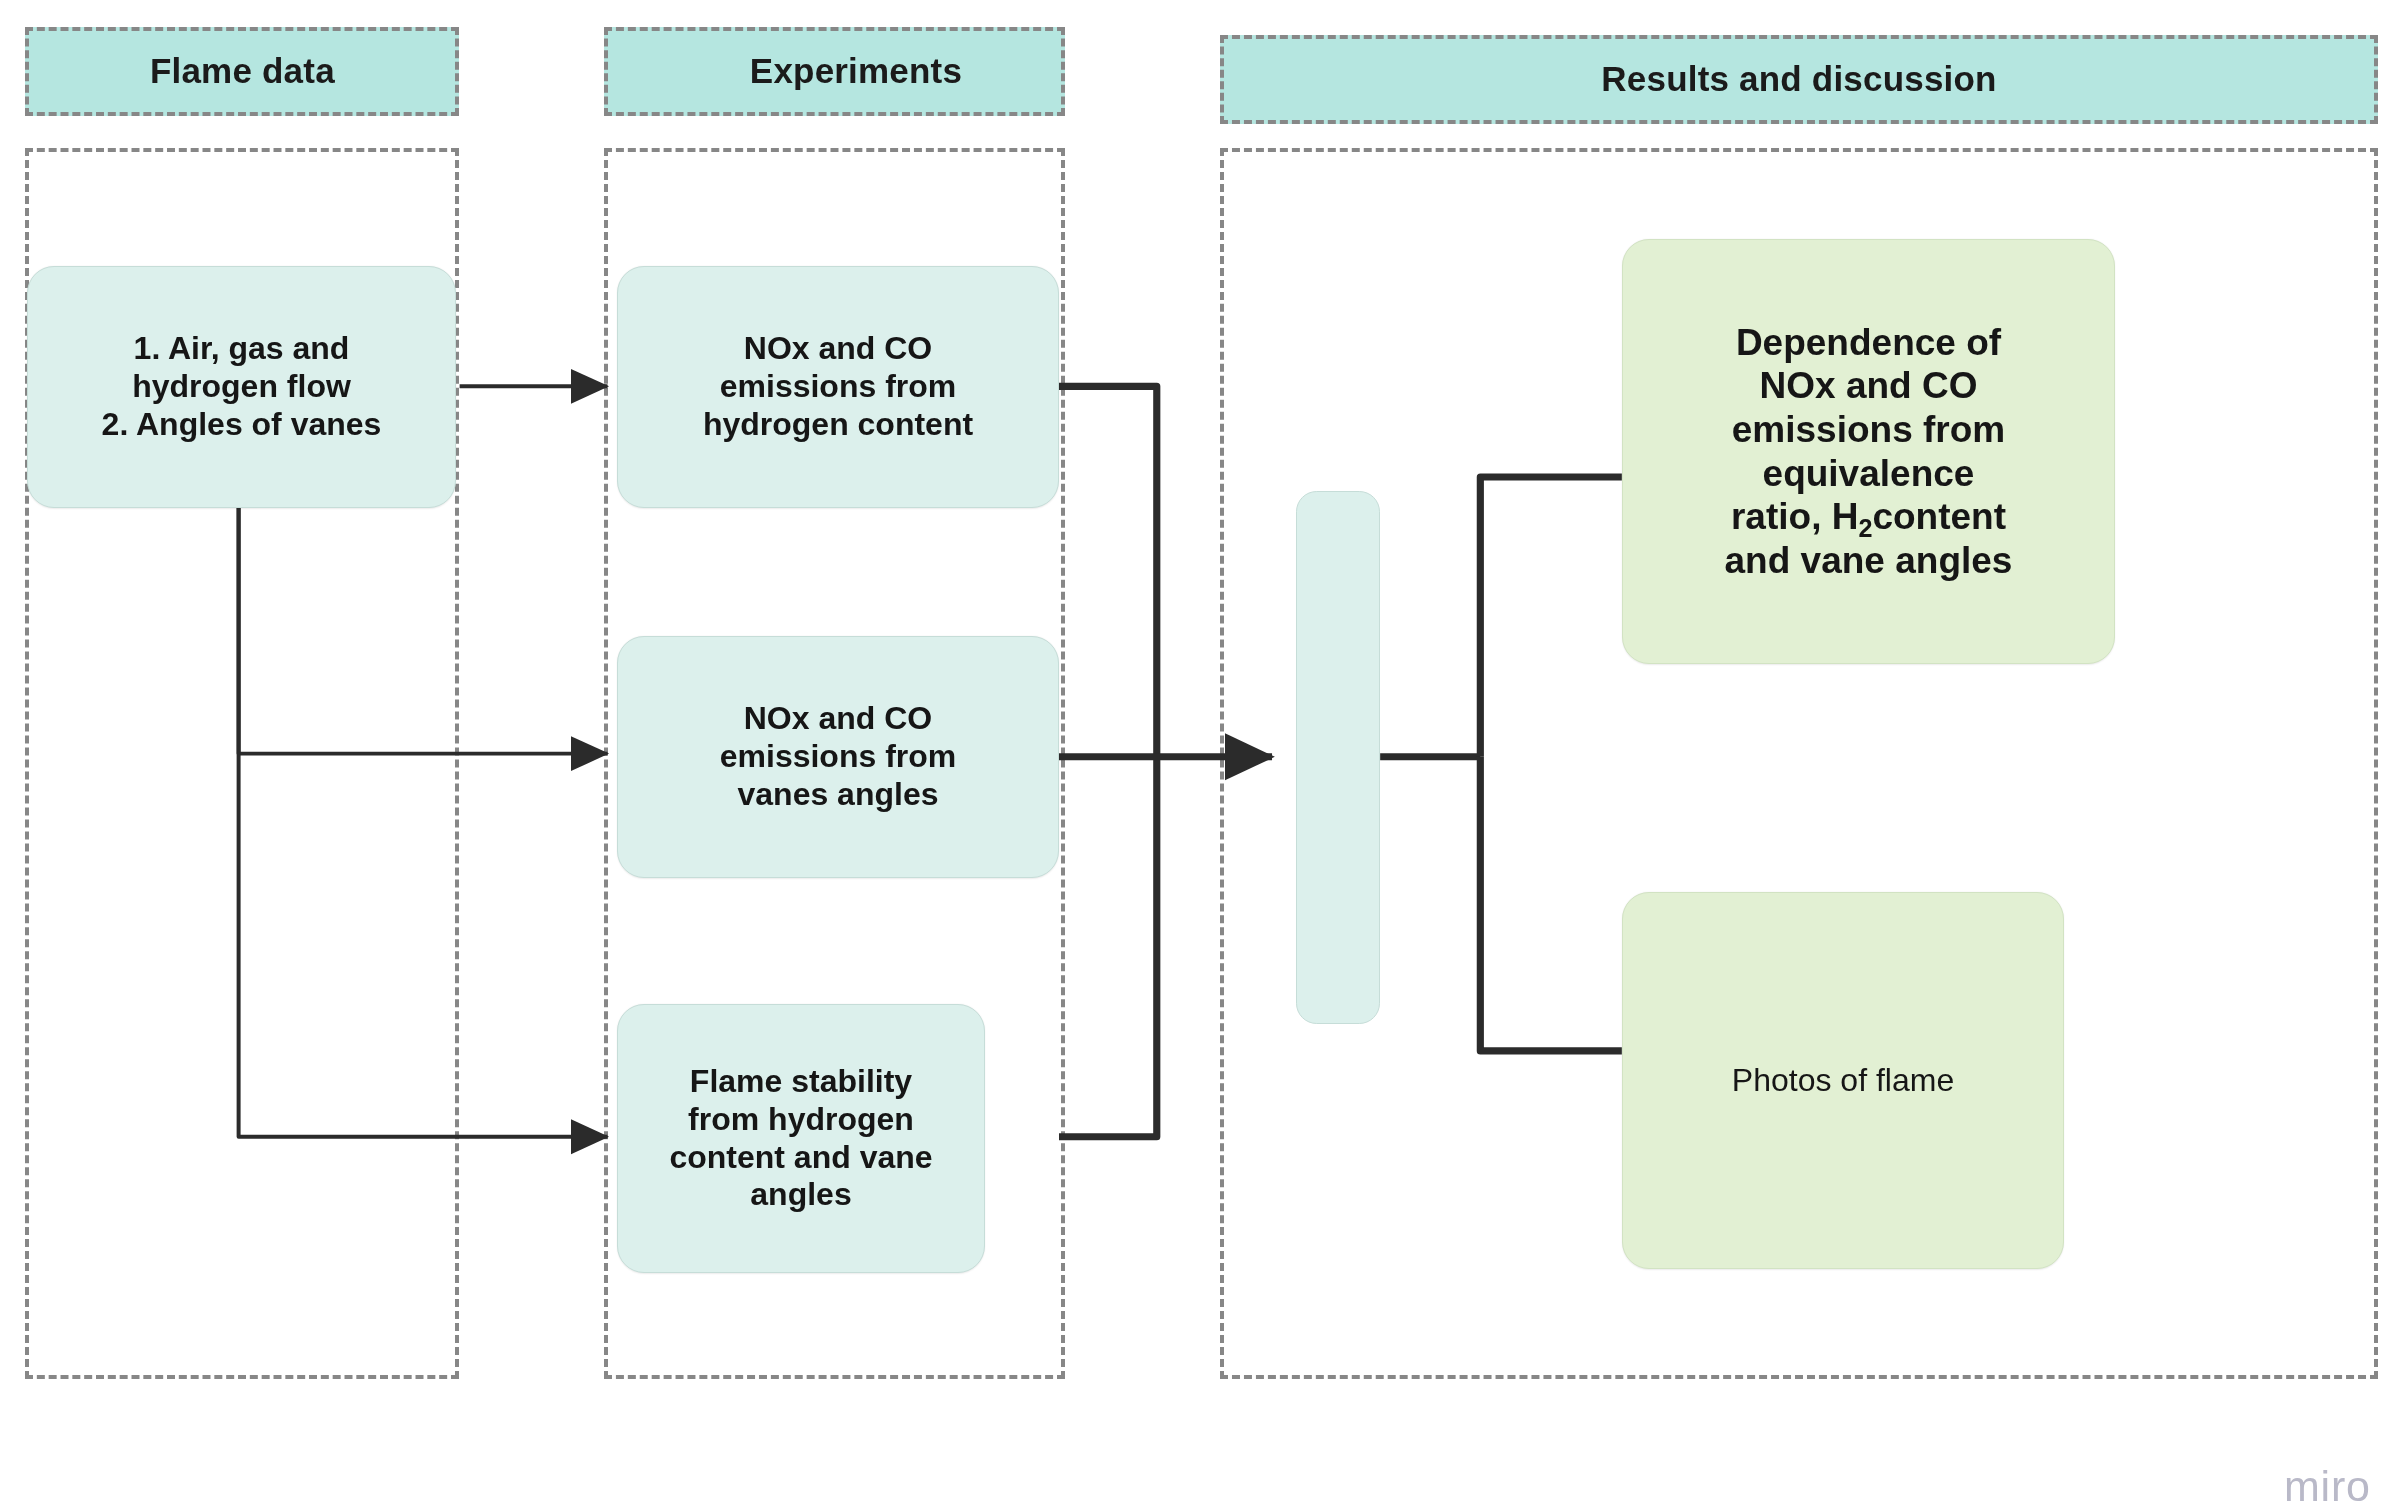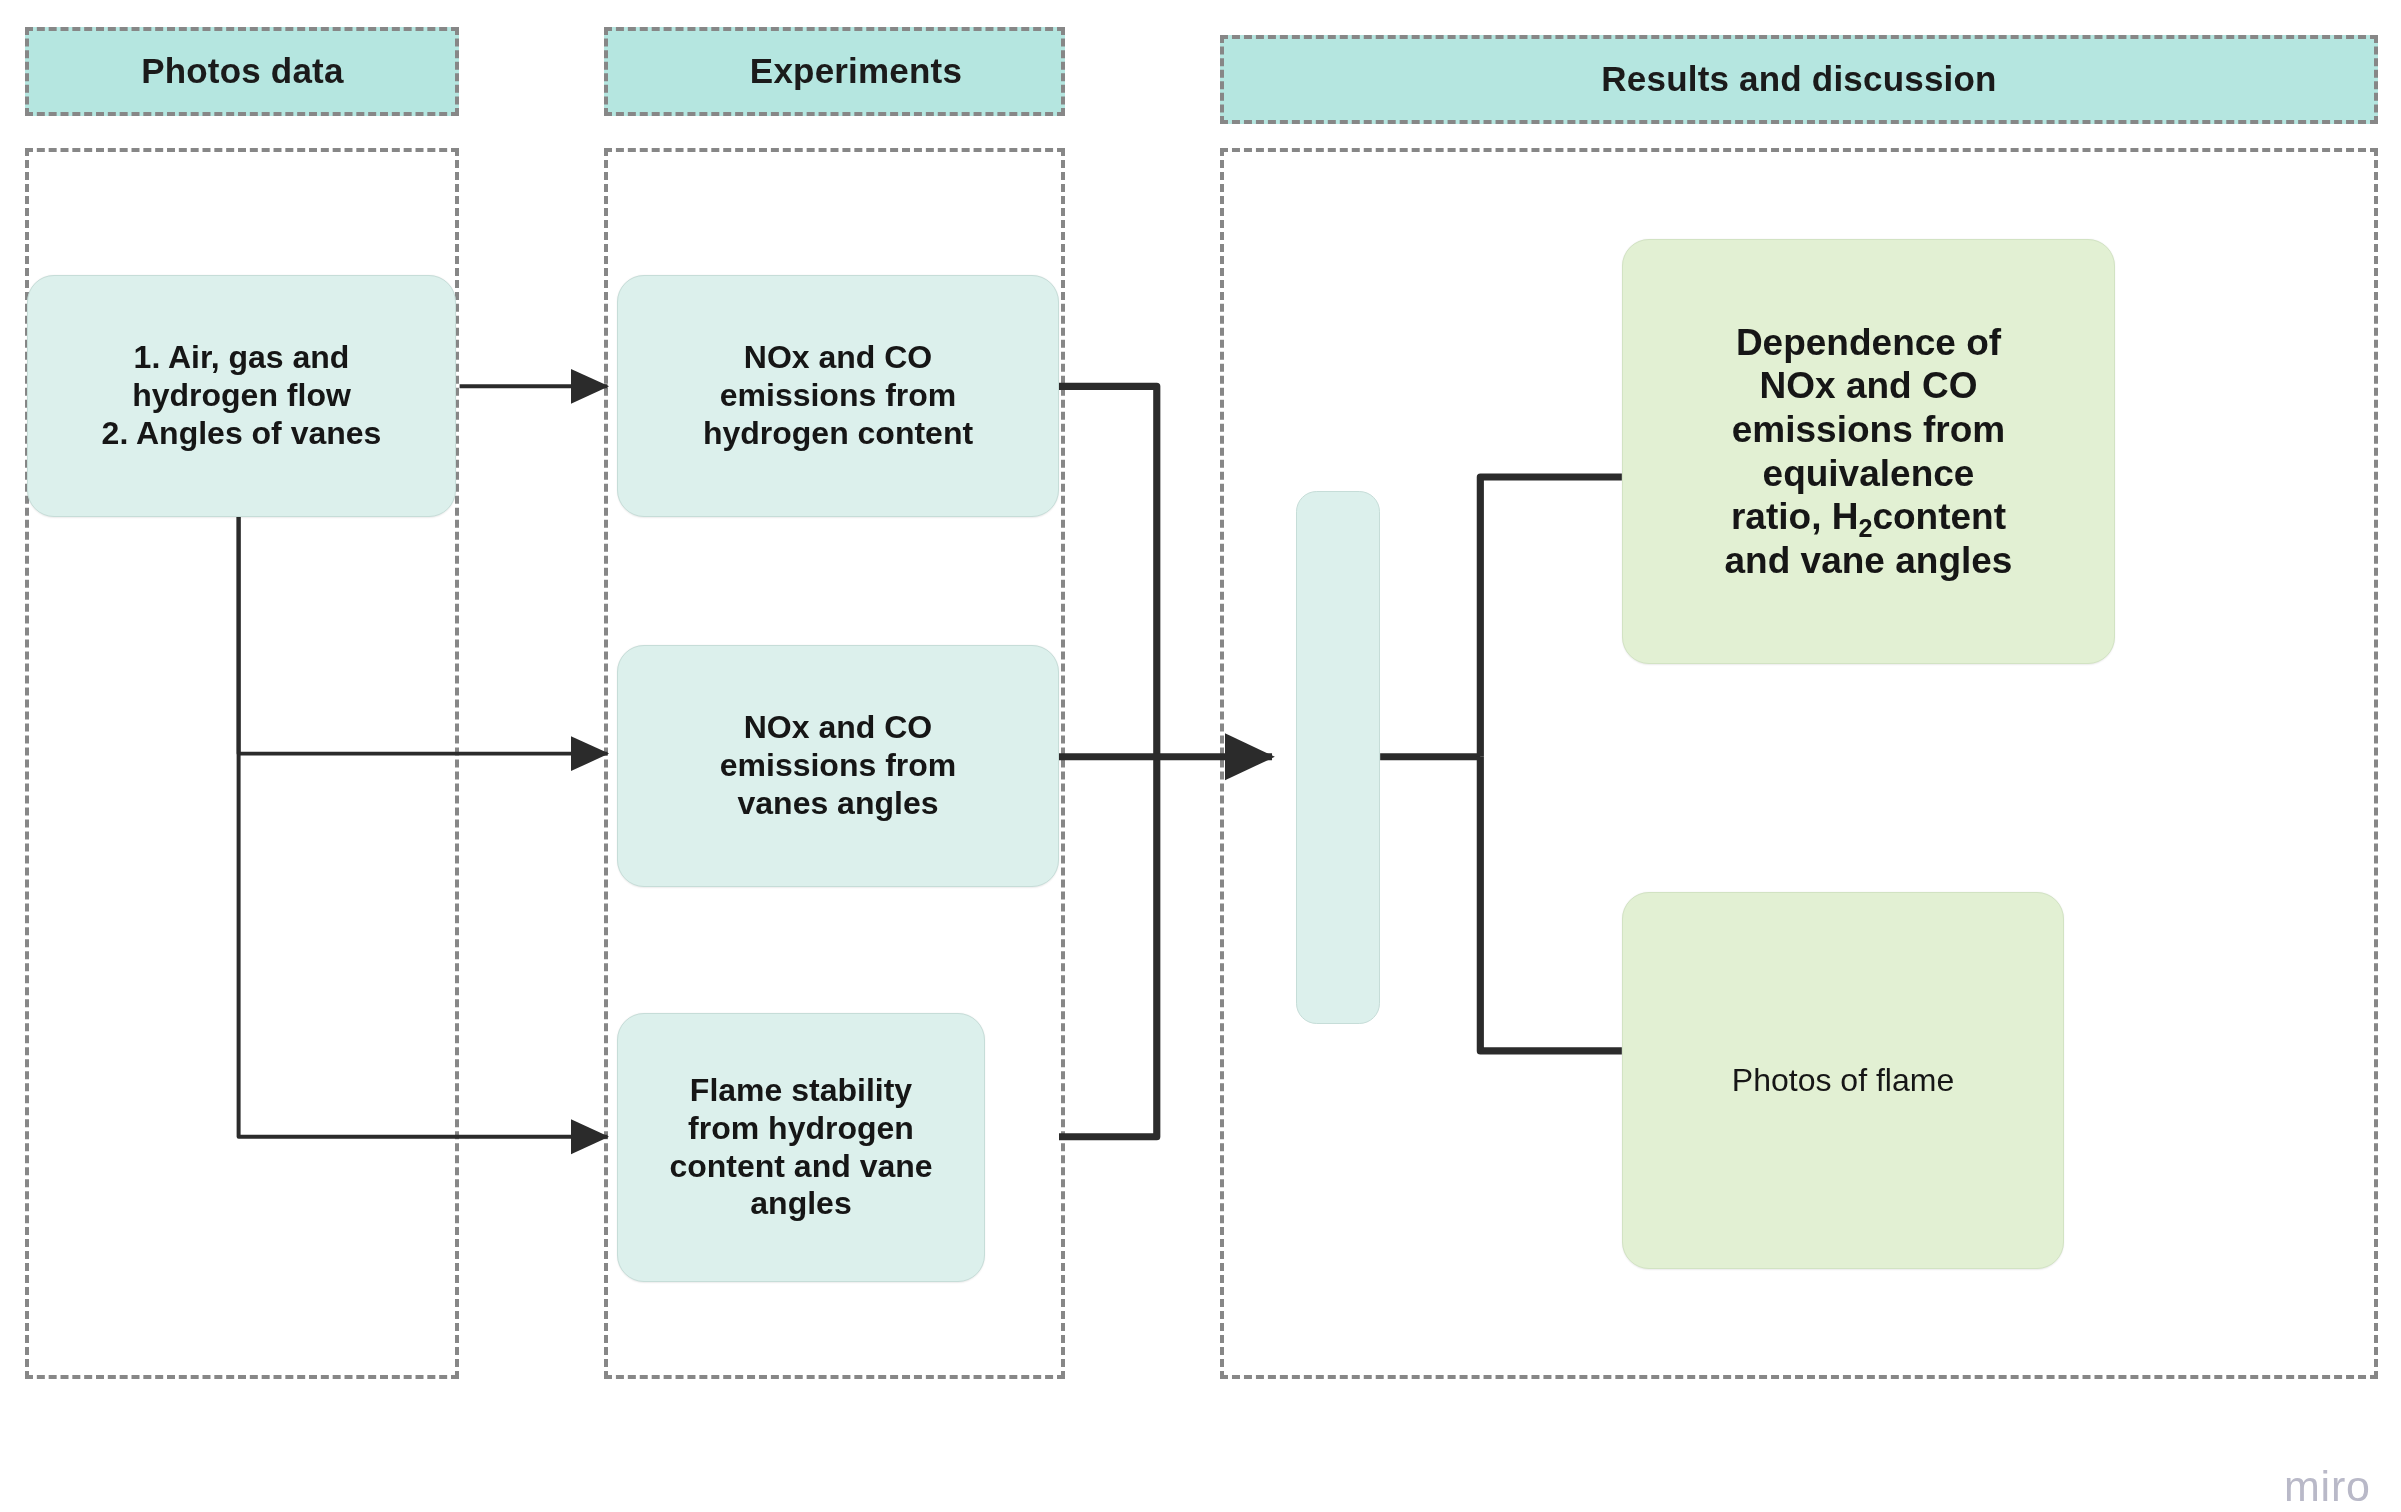--- a/index.html
+++ b/index.html
@@ -54,21 +54,20 @@
     display: flex;
     align-items: center;
     justify-content: center;
     text-align: center;
     padding: 8px 14.3px;
     box-shadow: 0 0.8px 1.6px rgba(0,0,0,0.08);
   }
   .node-mint {
     background: #dcf0ec;
     border-color: #c6ddd8;
-    margin-top: 9px;
   }
   .node-green {
     background: #e2f0d3;
     border-color: #d2e3c3;
   }
   .node-label {
     font-size: 32px;
     font-weight: bold;
     color: #161616;
     line-height: 1.18;
@@ -113,21 +112,21 @@
     letter-spacing: 0.8px;
     font-weight: normal;
   }
 </style>
 </head>
 <body>
 
 <div id="canvas">
 
   <div class="panel-header" style="left:25.4px; top:27px; width:434px; height:89px;">
-    <span class="panel-header-label">Photos data</span>
+    <span class="panel-header-label">Flame data</span>
   </div>
 
   <div class="panel-header" style="left:604px; top:27px; width:461px; height:89px;padding-left:43px;">
     <span class="panel-header-label">Experiments</span>
   </div>
 
   <div class="panel-header" style="left:1220px; top:27px; width:1158px; height:89px;margin-top:8px;">
     <span class="panel-header-label">Results and discussion</span>
   </div>
 

